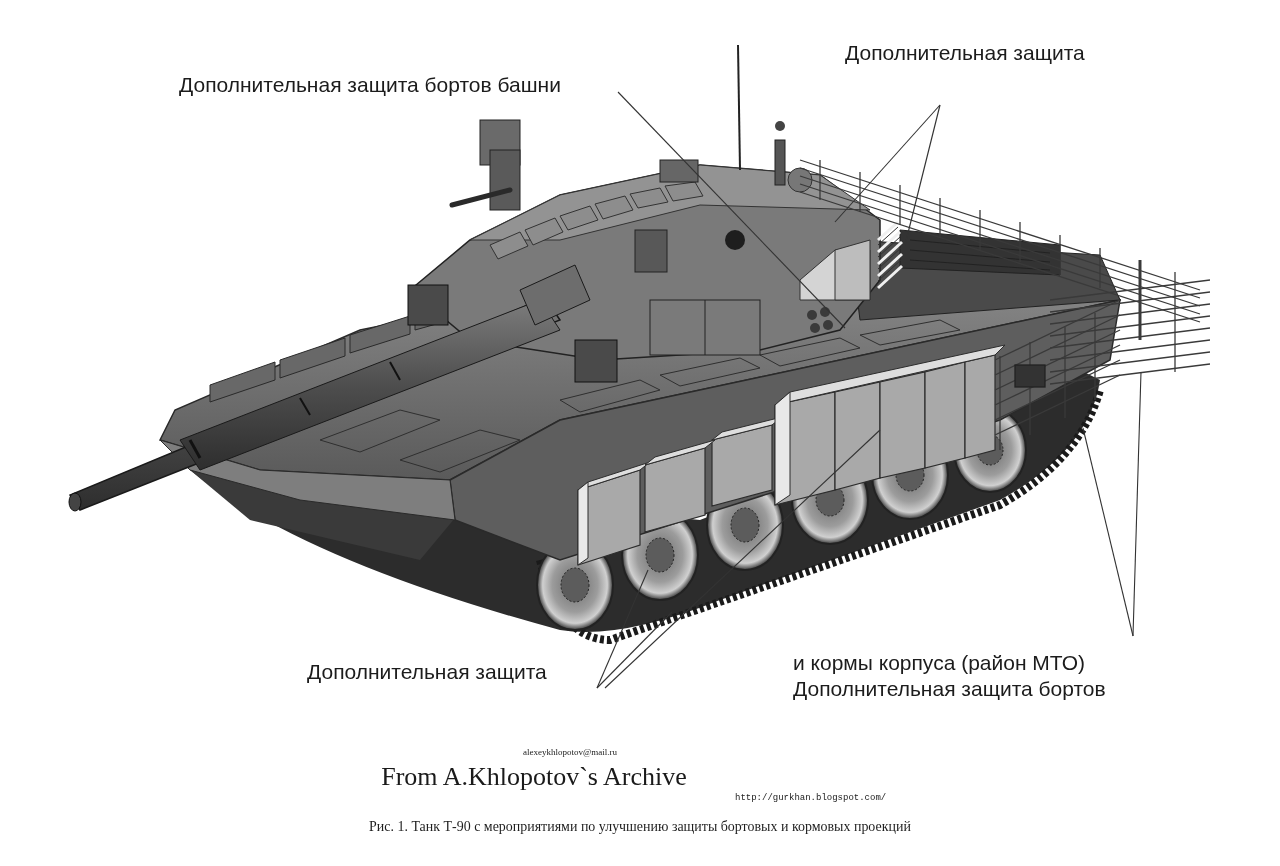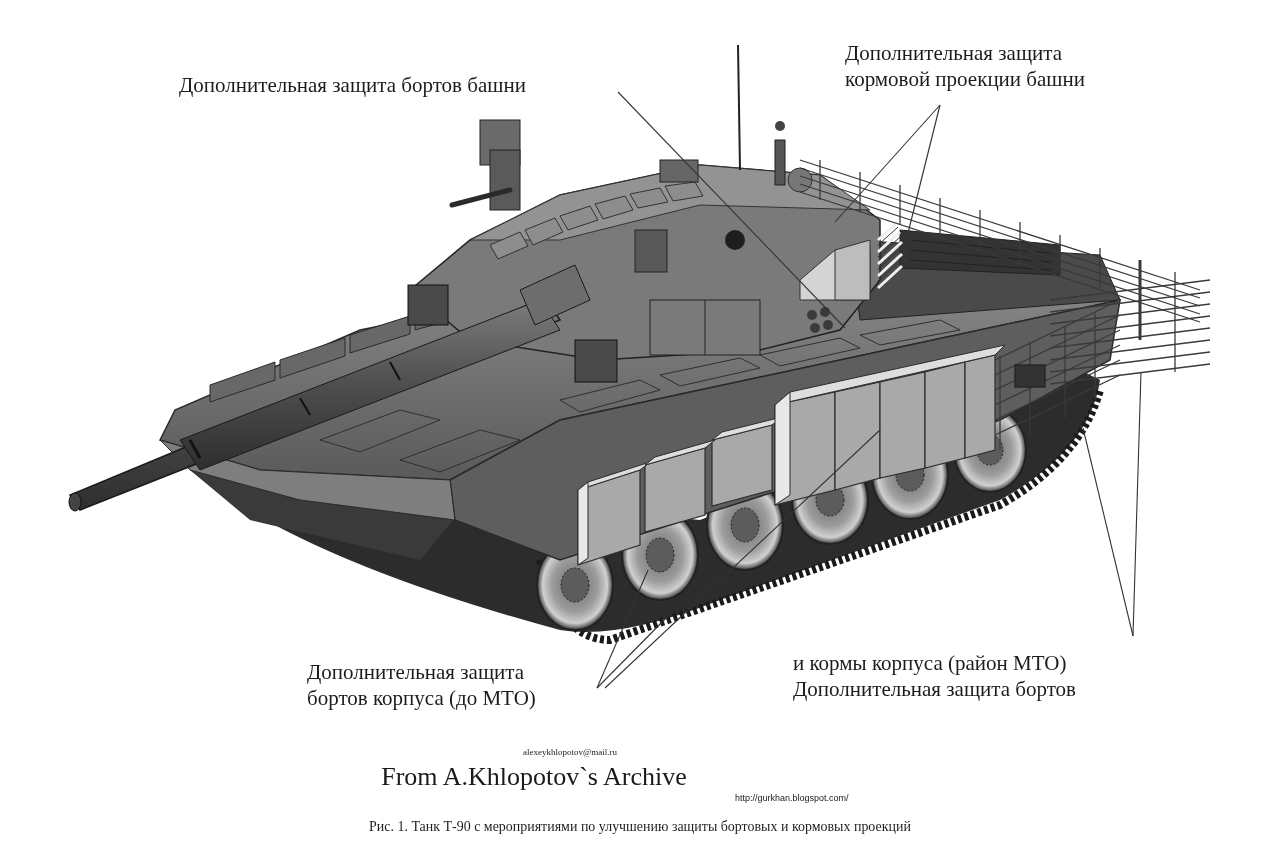--- a/index.html
+++ b/index.html
@@ -1,25 +1,25 @@
 <!DOCTYPE html>
 <html><head>
   <meta charset="utf-8">
   <style>
     html, body { margin: 0; padding: 0; background: #ffffff; }
     body { width: 1280px; height: 866px; position: relative; overflow: hidden; font-family: "Liberation Serif", serif; color: #1a1a1a; }
-    .label { position: absolute; font-family: Liberation Serif, serif; font-size: 21px; line-height: 26px; color: #1c1c1c; white-space: nowrap; }
+    .label { position: absolute; font-family: Liberation Sans, sans-serif; font-size: 21px; line-height: 26px; color: #1c1c1c; white-space: nowrap; }
     #lbl-turret-sides { left: 179px; top: 72px; }
     #lbl-turret-rear { left: 845px; top: 40px; }
     #lbl-hull-front { left: 307px; top: 659px; }
     #lbl-hull-rear { left: 793px; top: 650px; }
     .drawing { position: absolute; left: 0; top: 0; width: 1280px; height: 760px; }
     .watermark-title { position: absolute; left: 0; width: 1068px; top: 762px; text-align: center; font-family: "Liberation Serif", serif; font-size: 26px; line-height: 30px; color: #1a1a1a; }
     .wm-email { position: absolute; left: 523px; top: 747px; font-size: 9px; font-family: "Liberation Serif", serif; color: #222; }
-    .wm-url { position: absolute; left: 735px; top: 793px; font-size: 9px; font-family: Liberation Sans, sans-serif; color: #222; }
+    .wm-url { position: absolute; left: 735px; top: 793px; font-size: 9px; font-family: Liberation Mono, monospace; color: #222; }
     .caption { position: absolute; left: 0; width: 1280px; top: 818px; text-align: center; font-family: "Liberation Serif", serif; font-size: 15px; color: #1e1e1e; transform: scaleX(0.93); }
   </style>
 </head>
 <body>
 
 <svg class="drawing" viewBox="0 0 1280 760" xmlns="http://www.w3.org/2000/svg">
   <defs>
     <linearGradient id="hullGrad" x1="0" y1="0" x2="0" y2="1">
       <stop offset="0" stop-color="#8a8a8a"></stop>
       <stop offset="1" stop-color="#5a5a5a"></stop>
@@ -235,26 +235,24 @@
 
     <line x1="1133" y1="636" x2="1083" y2="428"></line>
     <line x1="1133" y1="636" x2="1141" y2="372"></line>
   </g>
 </svg>
 
 <div class="label" id="lbl-turret-sides">Дополнительная защита бортов башни</div>
 
 <div class="label" id="lbl-turret-rear">
   <div>Дополнительная защита</div>
-  <div>кормовой проекции башни</div>
 </div>
 
 <div class="label" id="lbl-hull-front">
   <div>Дополнительная защита</div>
-  <div>бортов корпуса (до МТО)</div>
 </div>
 
 <div class="label" id="lbl-hull-rear">
   <div>и кормы корпуса (район МТО)</div>
   <div>Дополнительная защита бортов</div>
 </div>
 
 <div class="watermark-title">From A.Khlopotov`s Archive</div>
 <div class="wm-email">alexeykhlopotov@mail.ru</div>
 <div class="wm-url">http://gurkhan.blogspot.com/</div>

